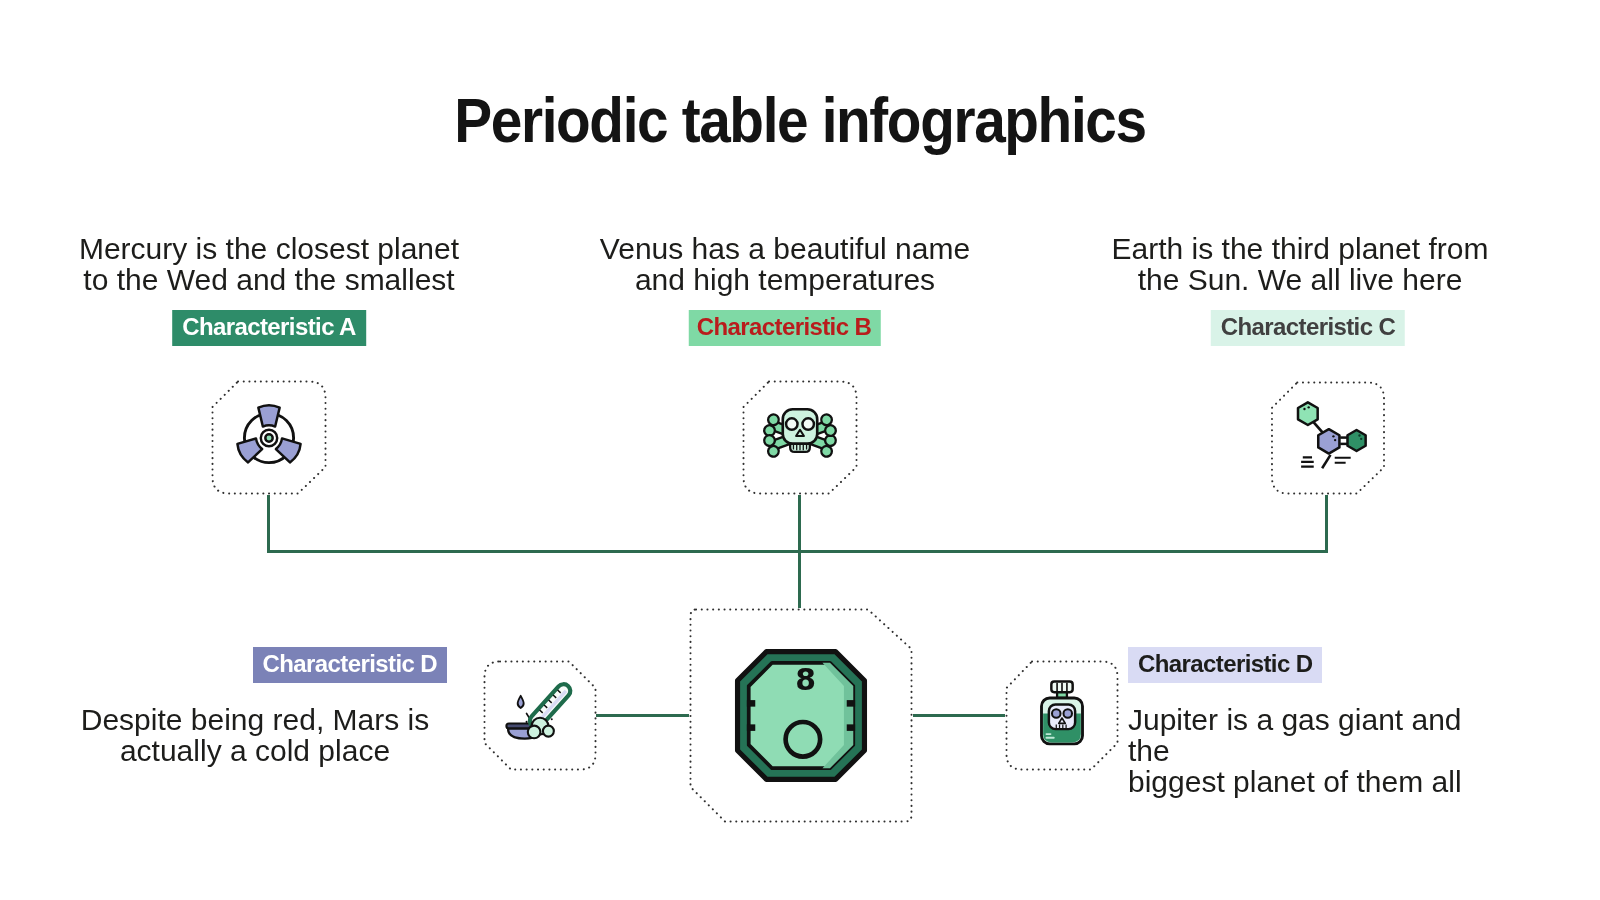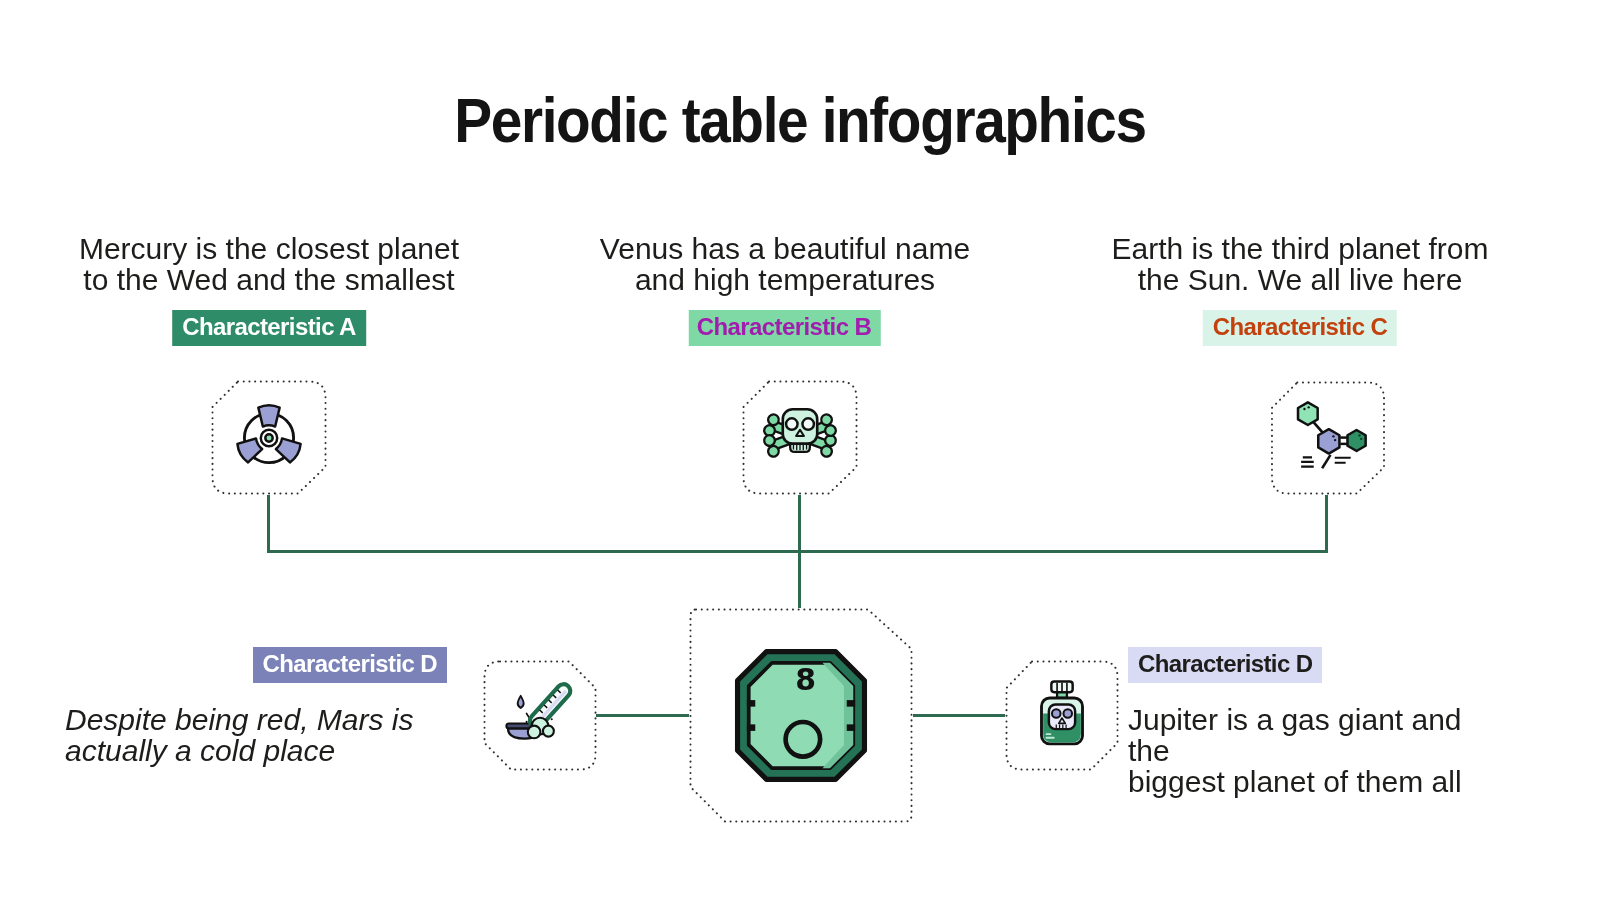--- a/index.html
+++ b/index.html
@@ -16,30 +16,30 @@
   .desc{
     position:absolute;font-size:30px;line-height:31px;color:#1d1d1b;margin:0;
   }
   .desc.centered{text-align:center;}
   .chip{
     position:absolute;display:inline-block;white-space:nowrap;
     font-size:24px;font-weight:700;letter-spacing:-0.6px;line-height:1;
     padding:5px 10px 7px 10px;transform:translateX(-50%);
   }
   .chip-a{background:#2e8c69;color:#ffffff;}
-  .chip-b{background:#7fd9a5;color:#a21caf;padding-left:8px;}
-  .chip-c{background:#d9f3e8;color:#c2410c;}
+  .chip-b{background:#7fd9a5;color:#b91c1c;padding-left:8px;}
+  .chip-c{background:#d9f3e8;color:#404040;margin-left:8px;}
   .chip-dl{background:#7b82b7;color:#ffffff;transform:none;}
   .chip-dr{background:#d9dbf4;color:#1d1d1b;transform:none;}
   .iconbox{
     position:absolute;display:flex;align-items:center;justify-content:center;
   }
   .iconbox .border-svg{position:absolute;left:0;top:0;width:100%;height:100%;}
   .line{position:absolute;background:#2d6a4f;}
-  .ta-r{text-align:left;font-style:italic;}
+  .ta-r{text-align:center;}
 </style>
 </head>
 <body>
 
 <div class="canvas">
 
   <h1 class="title">Periodic table infographics</h1>
 
   <p class="desc centered" style="left:69px;top:233px;width:400px;"><span>Mercury is the closest planet</span><br><span>to the Wed and the smallest</span></p>
   <p class="desc centered" style="left:585px;top:233px;width:400px;"><span>Venus has a beautiful name</span><br><span>and high temperatures</span></p>

